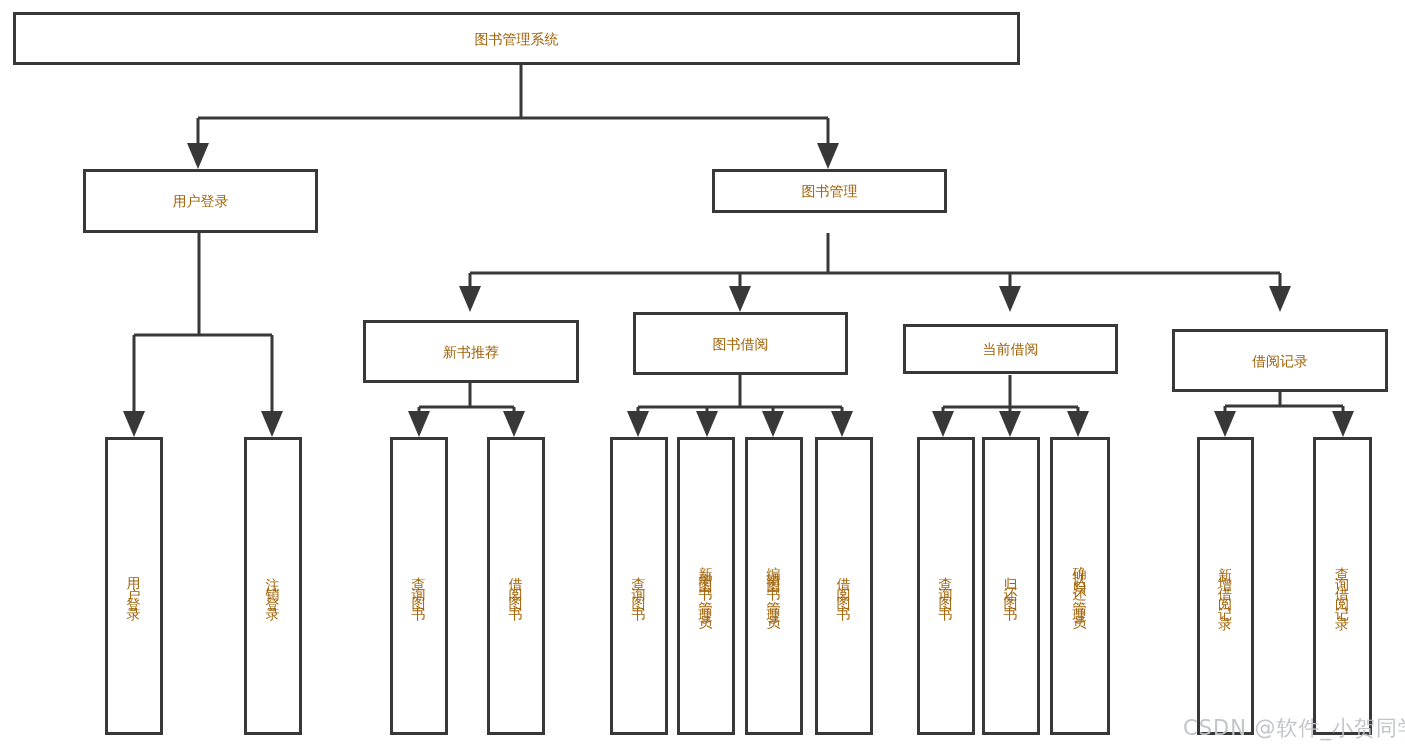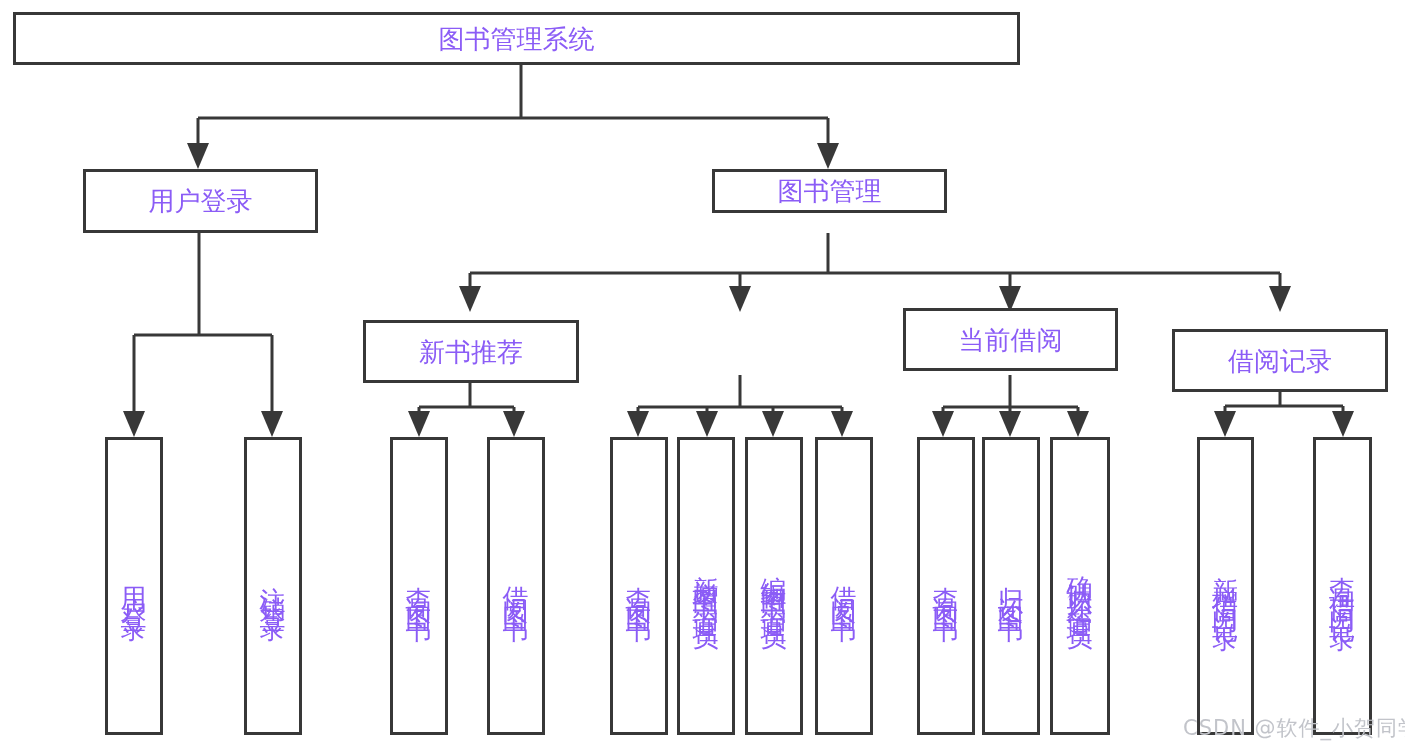--- a/index.html
+++ b/index.html
@@ -20,25 +20,25 @@
     left: 0;
     top: 0;
     width: 1405px;
     height: 747px;
   }
   .node {
     position: absolute;
     box-sizing: border-box;
     background: #ffffff;
     border: 3px solid #383838;
-    color: #8b5cf6;
+    color: #a16207;
     display: flex;
     align-items: center;
     justify-content: center;
-    font-size: 26px;
+    font-size: 14px;
     line-height: 1;
     white-space: nowrap;
     text-align: center;
   }
   .node.v {
     writing-mode: vertical-rl;
     text-orientation: mixed;
     letter-spacing: 10px;
     white-space: normal;
   }
@@ -99,21 +99,22 @@
       <path d="M1332 411 L1354 411 L1343 437 Z"></path>
     </g>
   </svg>
 
   <div class="node" style="left:13px; top:12px; width:1007px; height:53px">图书管理系统</div>
 
   <div class="node" style="left:83px; top:169px; width:235px; height:64px">用户登录</div>
   <div class="node" style="left:712px; top:169px; width:235px; height:44px">图书管理</div>
 
   <div class="node" style="left:363px; top:320px; width:216px; height:63px">新书推荐</div>
-  <div class="node" style="left:903px; top:308px; width:215px; height:63px">当前借阅</div>
+  <div class="node" style="left:633px; top:312px; width:215px; height:63px">图书借阅</div>
+  <div class="node" style="left:903px; top:324px; width:215px; height:50px">当前借阅</div>
   <div class="node" style="left:1172px; top:329px; width:216px; height:63px">借阅记录</div>
 
   <div class="node v" style="left:105px; top:437px; width:58px; height:298px">用户登录</div>
   <div class="node v" style="left:244px; top:437px; width:58px; height:298px">注销登录</div>
 
   <div class="node v" style="left:390px; top:437px; width:58px; height:298px">查询图书</div>
   <div class="node v" style="left:487px; top:437px; width:58px; height:298px">借阅图书</div>
 
   <div class="node v" style="left:610px; top:437px; width:58px; height:298px">查询图书</div>
   <div class="node v" style="left:677px; top:437px; width:58px; height:298px; letter-spacing:7px">新增图书（管理员）</div>

